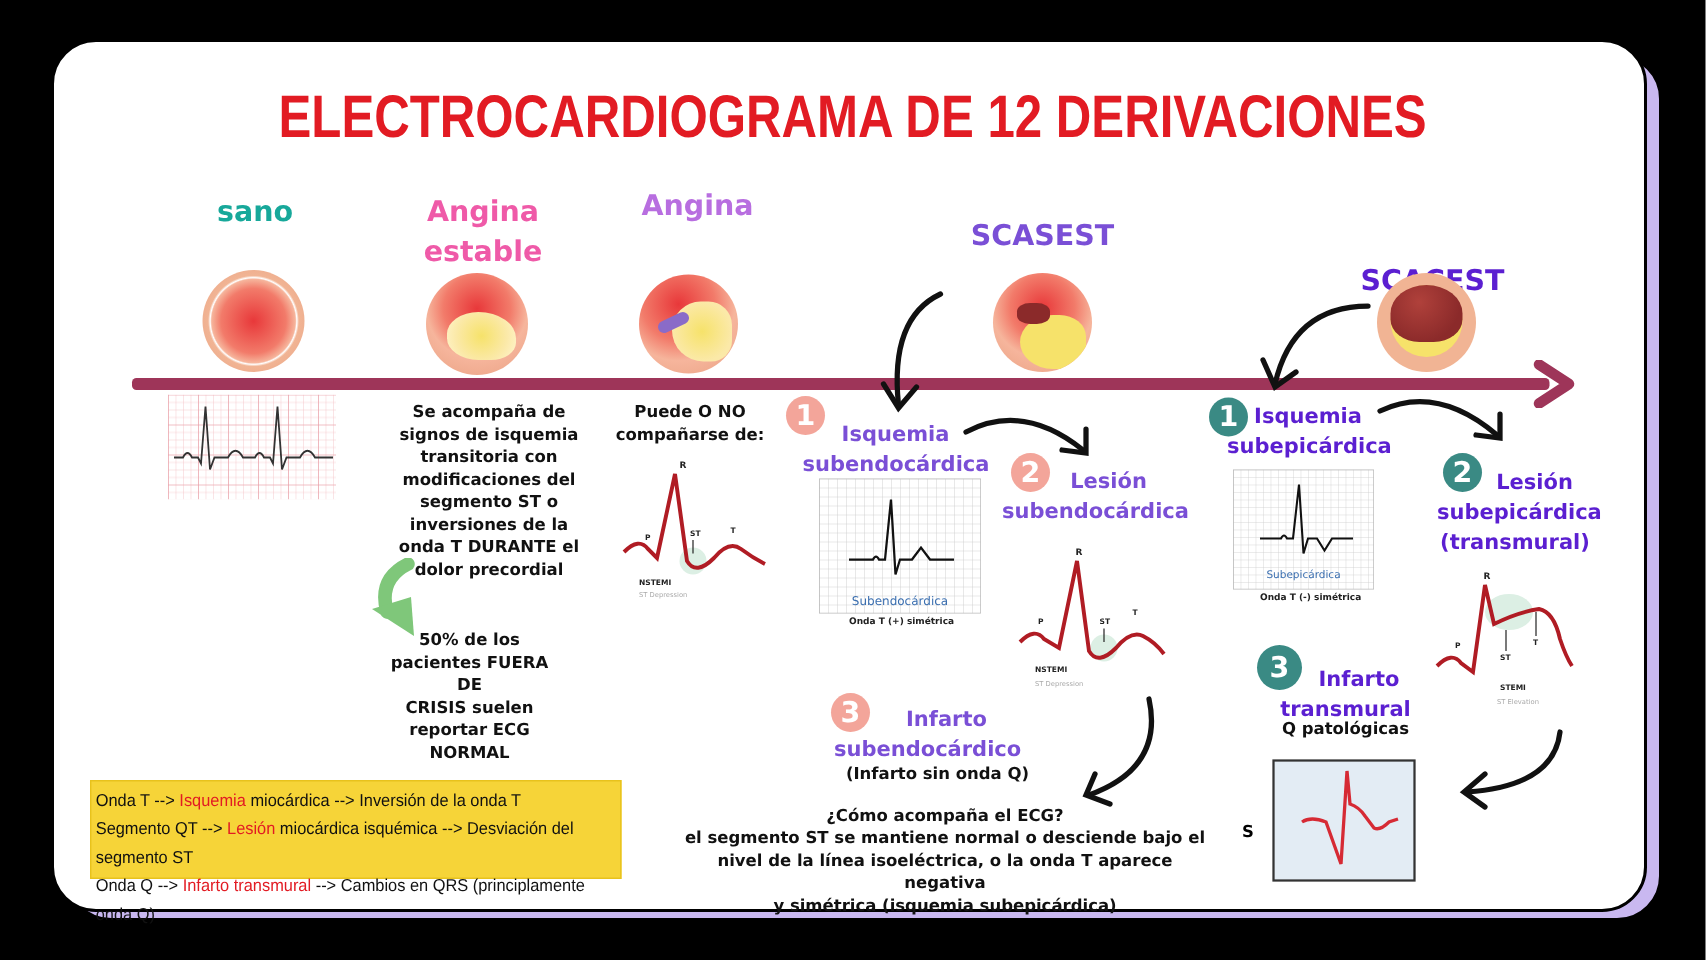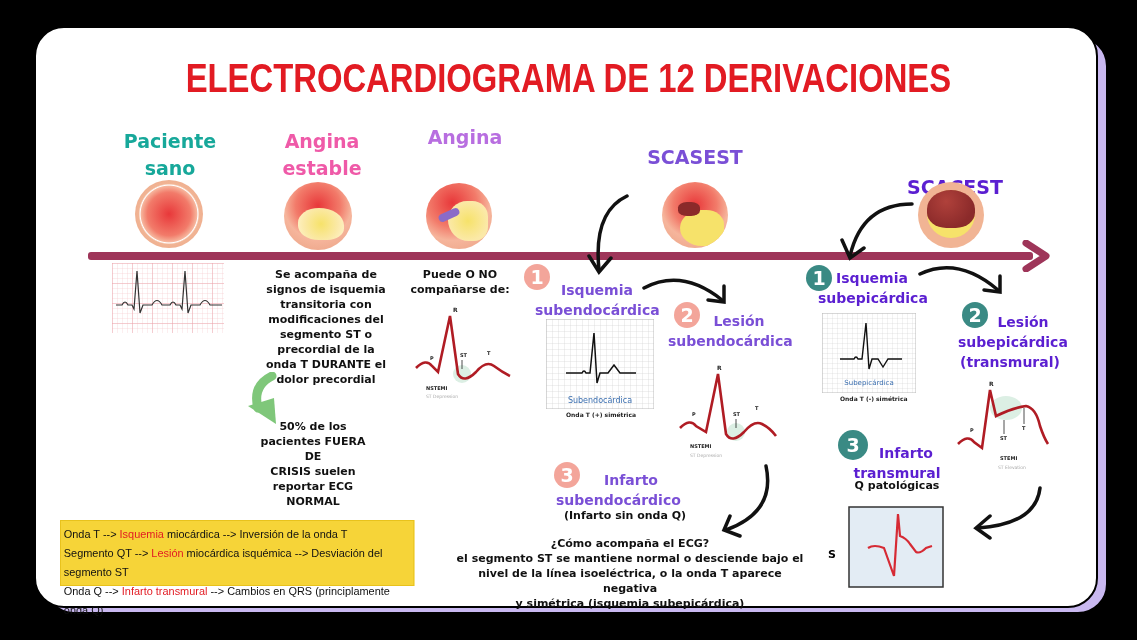--- a/index.html
+++ b/index.html
@@ -25,21 +25,20 @@
 </style>
 </head>
 <body>
 
 <div class="card-shadow"></div>
 <div class="card"></div>
 
 <div class="title">ELECTROCARDIOGRAMA DE 12 DERIVACIONES</div>
 
 <div class="stage" style="left:110px;top:128px;width:120px;color:#17a89a;">
-  <div>Paciente</div>
   <div>sano</div>
 </div>
 <div class="stage" style="left:262px;top:128px;width:120px;color:#ef5aa8;">
   <div>Angina</div>
   <div>estable</div>
 </div>
 <div class="stage" style="left:400px;top:124px;width:130px;color:#b86ee0;">
   <div>Angina</div>
 </div>
 <div class="stage" style="left:630px;top:144px;width:130px;color:#7a4fd6;">
@@ -84,21 +83,21 @@
   <rect width="112" height="70" fill="url(#pG)"></rect>
   <path d="M4 42 L10 42 Q13 36 16 42 L20 42 L22 46 L25 8 L28 50 L31 42 L40 42 Q45 33 50 42 L58 42 Q61 36 64 42 L68 42 L70 46 L73 8 L76 50 L79 42 L88 42 Q93 33 98 42 L110 42" fill="none" stroke="#333" stroke-width="1.2"></path>
 </svg>
 
 <div class="bodytext" style="left:265px;top:267px;width:122px;">
   <div>Se acompaña de</div>
   <div>signos de isquemia</div>
   <div>transitoria con</div>
   <div>modificaciones del</div>
   <div>segmento ST o</div>
-  <div>precordial de la</div>
+  <div>inversiones de la</div>
   <div>onda T DURANTE el</div>
   <div>dolor precordial</div>
 </div>
 <svg class="abs" style="left:246px;top:372px;" width="46" height="60" viewBox="0 0 46 60">
   <path d="M26 4 Q6 14 12 36" fill="none" stroke="#7fc77a" stroke-width="9" stroke-linecap="round"></path>
   <path d="M2 34 L30 52 L28 26 Z" fill="#7fc77a"></path>
 </svg>
 <div class="bodytext" style="left:258px;top:419px;width:110px;">
   <div>50% de los</div>
   <div>pacientes FUERA DE</div>

